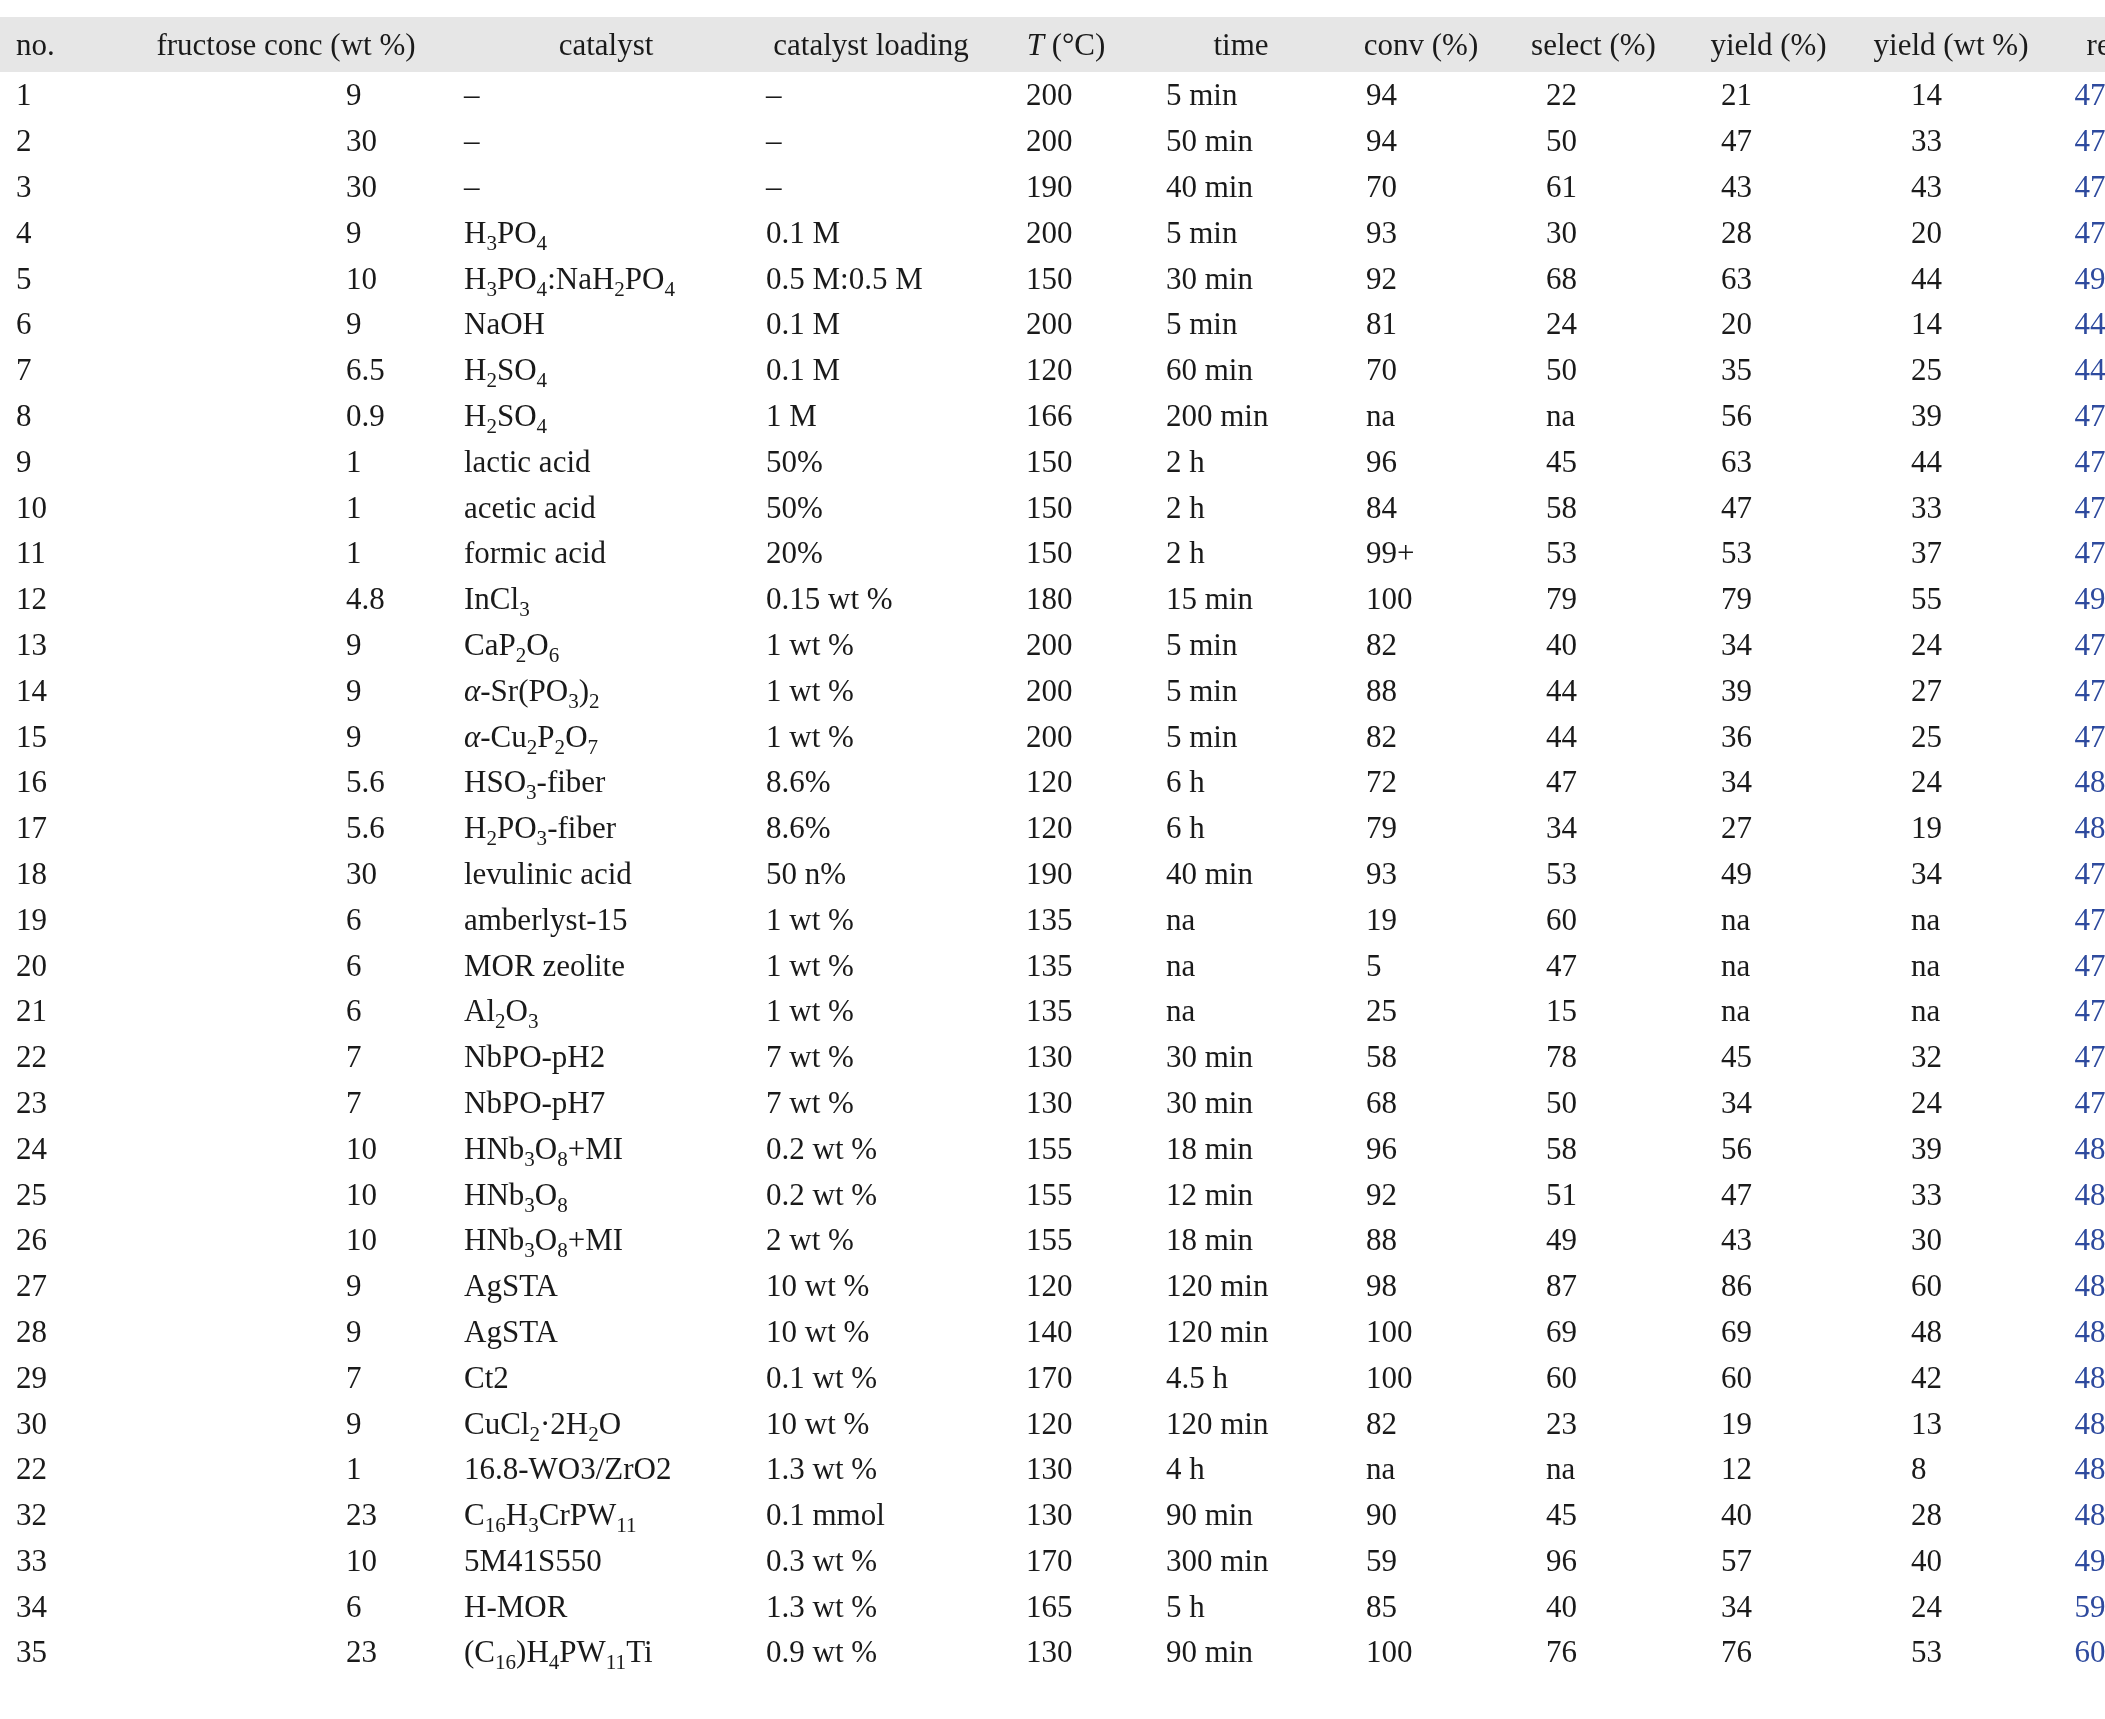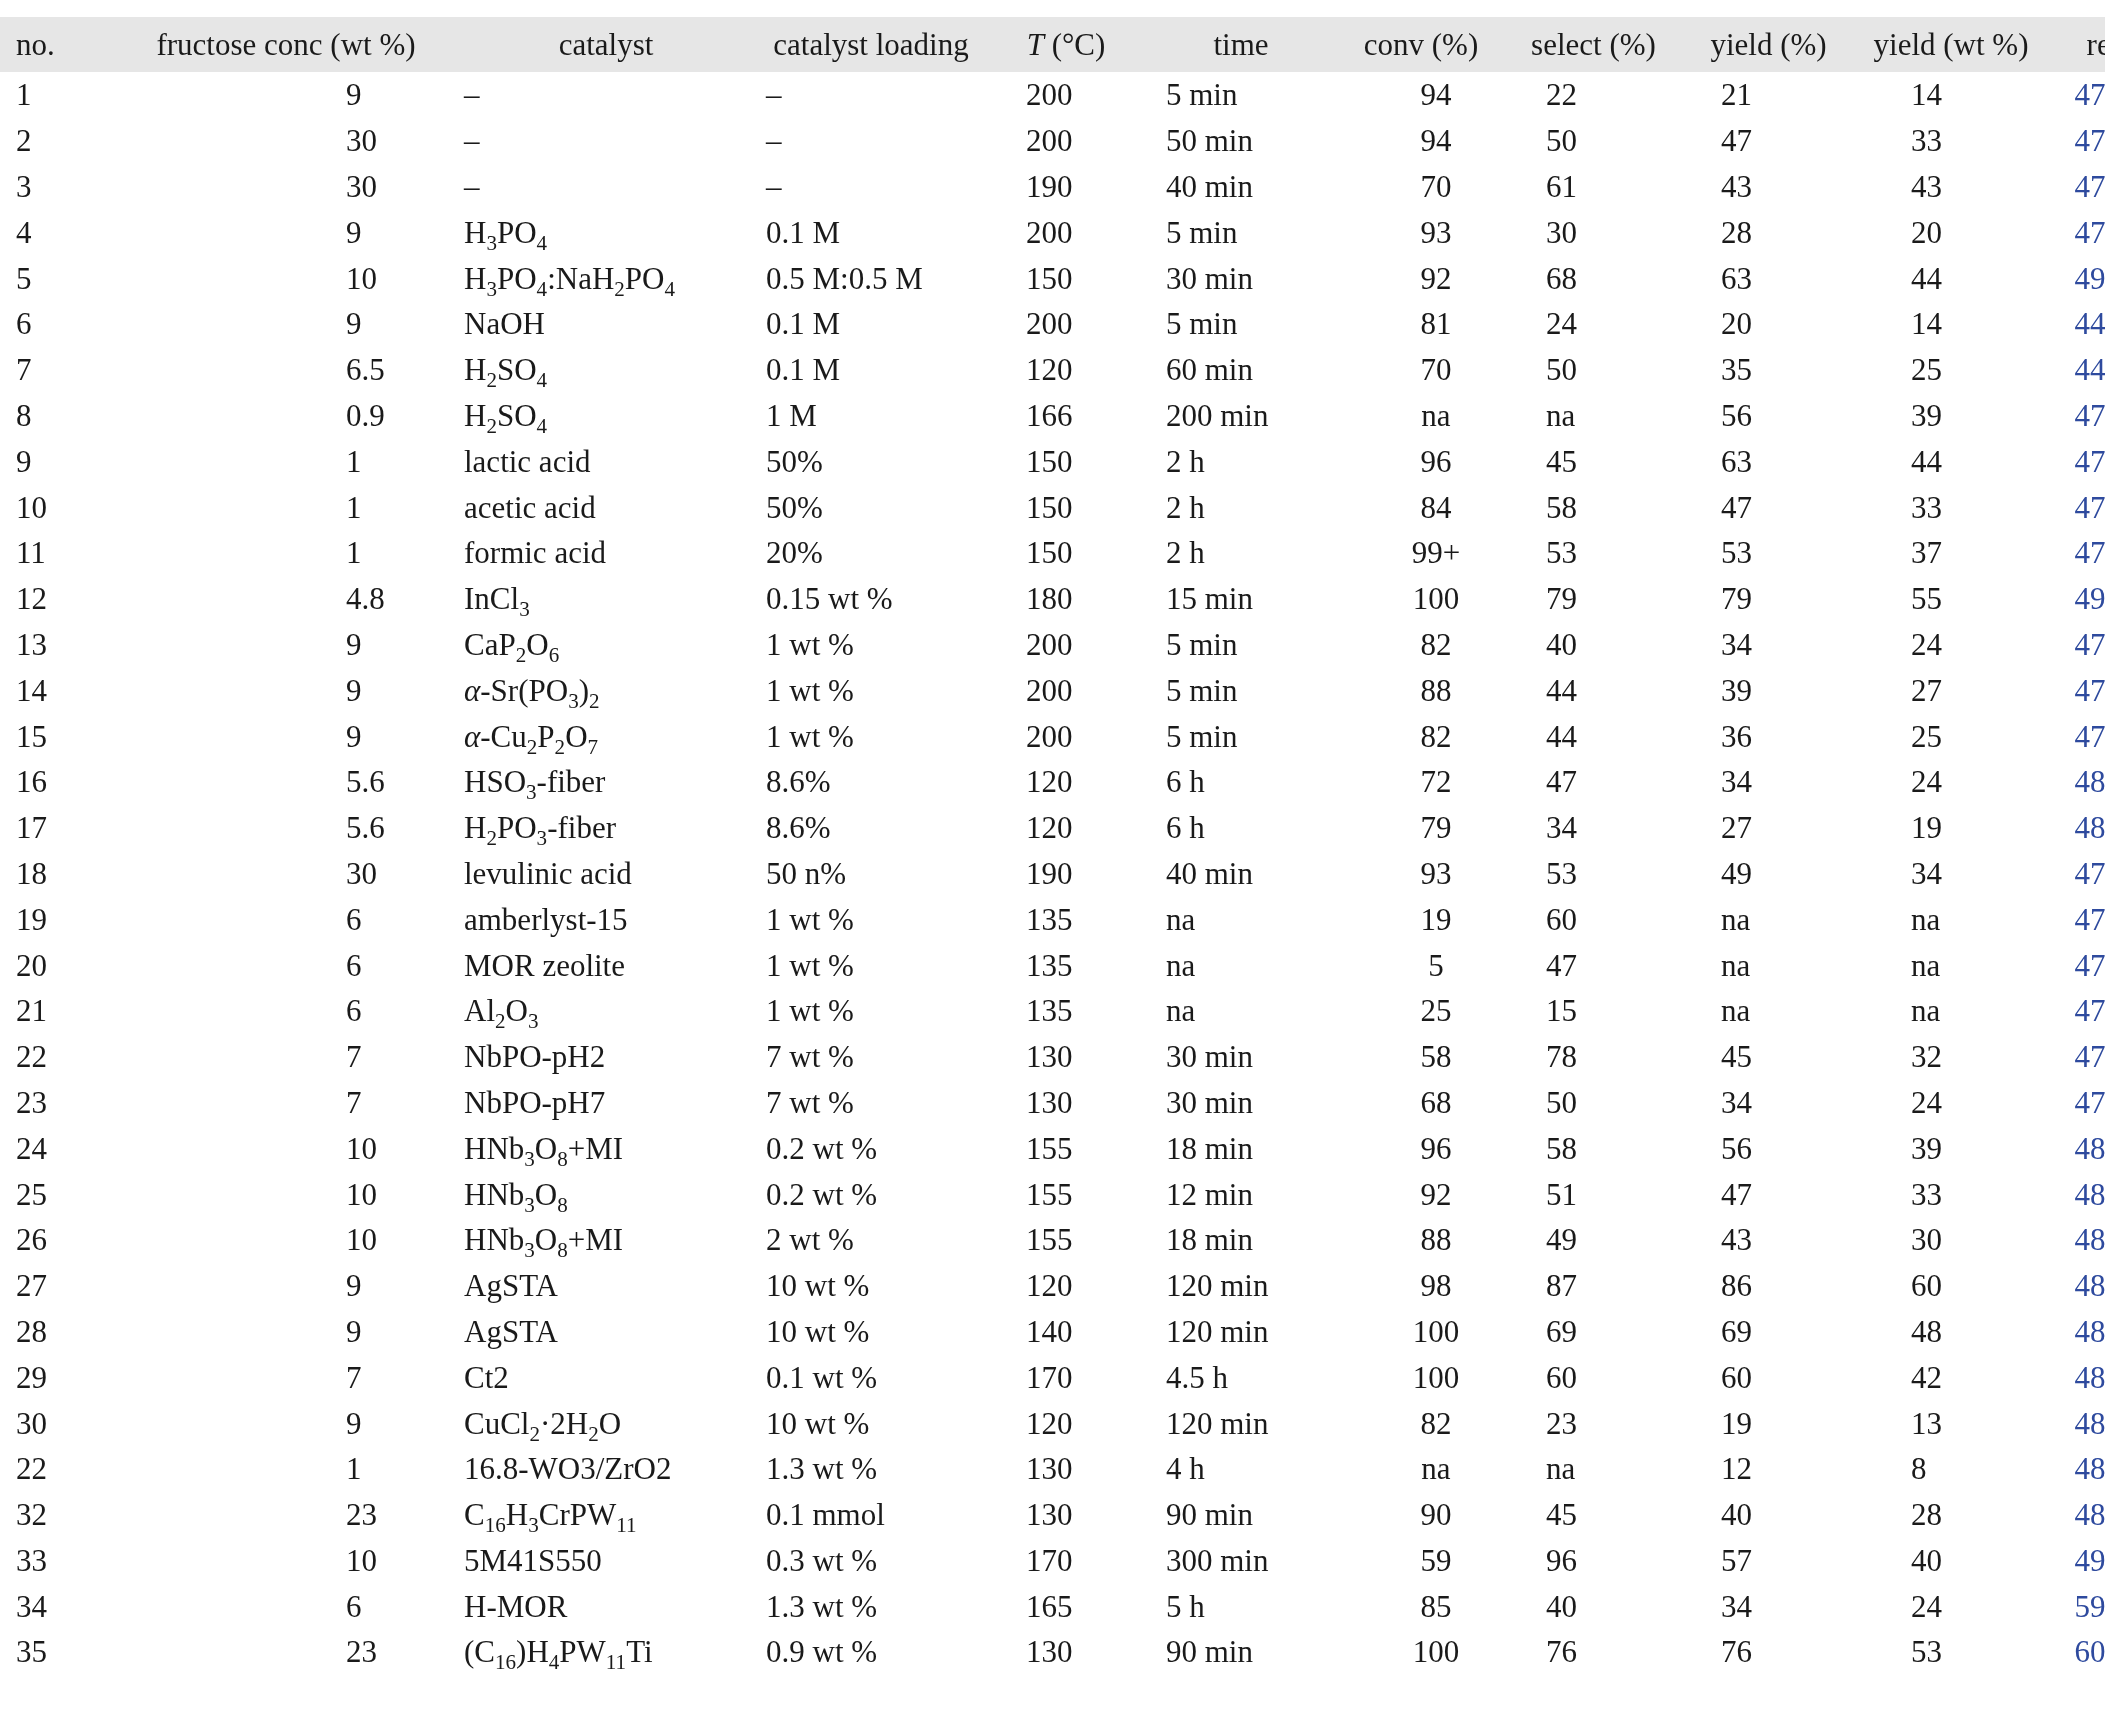--- a/index.html
+++ b/index.html
@@ -25,21 +25,21 @@
   .c-load { width: 230px; }
   td.c-load { text-align: left; padding-left: 10px; }
   th.c-load { text-align: center; }
   .c-t { width: 160px; }
   td.c-t { text-align: left; padding-left: 40px; }
   th.c-t { text-align: center; }
   .c-time { width: 190px; }
   td.c-time { text-align: left; padding-left: 20px; margin-top: 20px; }
   th.c-time { text-align: center; }
   .c-conv { width: 170px; }
-  td.c-conv { text-align: center; padding-left: 30px; }
+  td.c-conv { text-align: left; padding-left: 30px; }
   th.c-conv { text-align: center; }
   .c-sel { width: 175px; }
   td.c-sel { text-align: left; padding-left: 40px; }
   th.c-sel { text-align: center; }
   .c-yld { width: 175px; }
   td.c-yld { text-align: left; padding-left: 40px; }
   th.c-yld { text-align: center; }
   .c-ywt { width: 190px; }
   td.c-ywt { text-align: left; padding-left: 55px; }
   th.c-ywt { text-align: center; }

